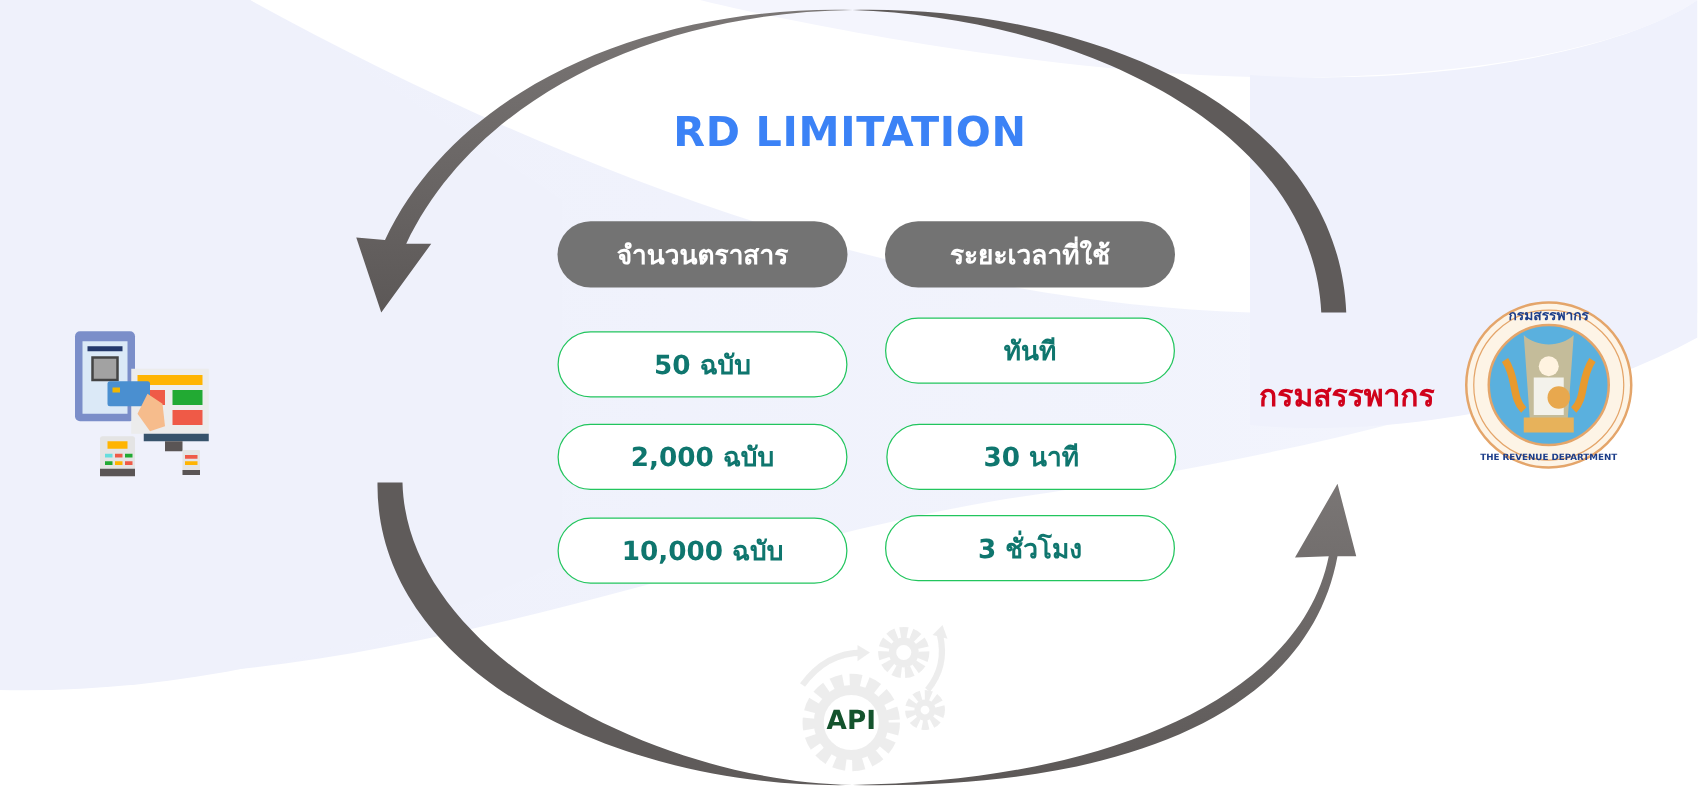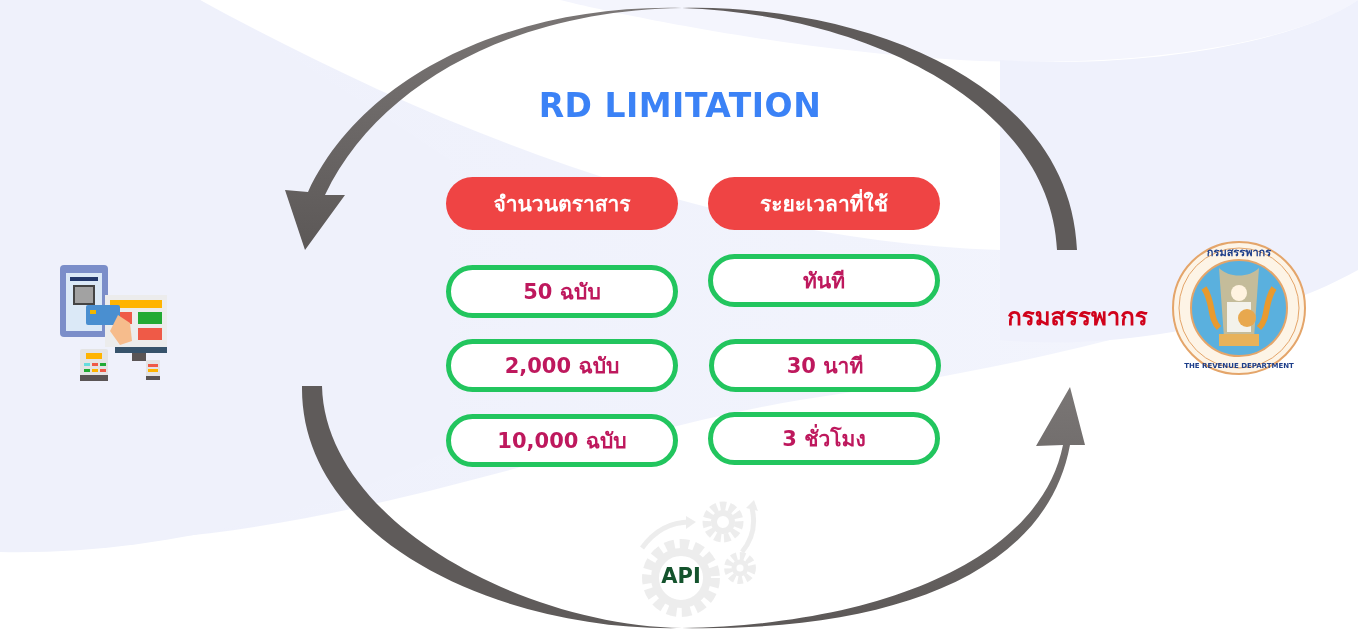--- a/index.html
+++ b/index.html
@@ -12,22 +12,22 @@
     .title {
       position: absolute; left: 480px; top: 86px; width: 400px; text-align: center;
       font-family: "DejaVu Sans", sans-serif; font-weight: bold;
       font-size: 33px; color: #3b82f6; letter-spacing: 0.5px;
     }
     .pill {
       position: absolute; width: 232px; height: 53px; border-radius: 27px;
       box-sizing: border-box; display: flex; align-items: center; justify-content: center;
       font-family: "DejaVu Sans", sans-serif; font-weight: bold; font-size: 21px;
     }
-    .pill.header { background: #ef4444; color: #ffffff; border: none; }
-    .pill.cell { background: #ffffff; color: #be185d; border: 5px solid #22c55e; }
+    .pill.header { background: #737373; color: #ffffff; border: none; }
+    .pill.cell { background: #ffffff; color: #0f766e; border: 1px solid #22c55e; }
     .entity-label {
       position: absolute; color: #d0021b; font-family: "DejaVu Sans", sans-serif;
       font-weight: bold; text-align: center; line-height: 35px;
     }
     .api-label {
       position: absolute; left: 656px; top: 564px; width: 50px; text-align: center;
       font-family: "DejaVu Sans", sans-serif; font-weight: bold; font-size: 21px; color: #14532d;
     }
   </style>
 </head>

